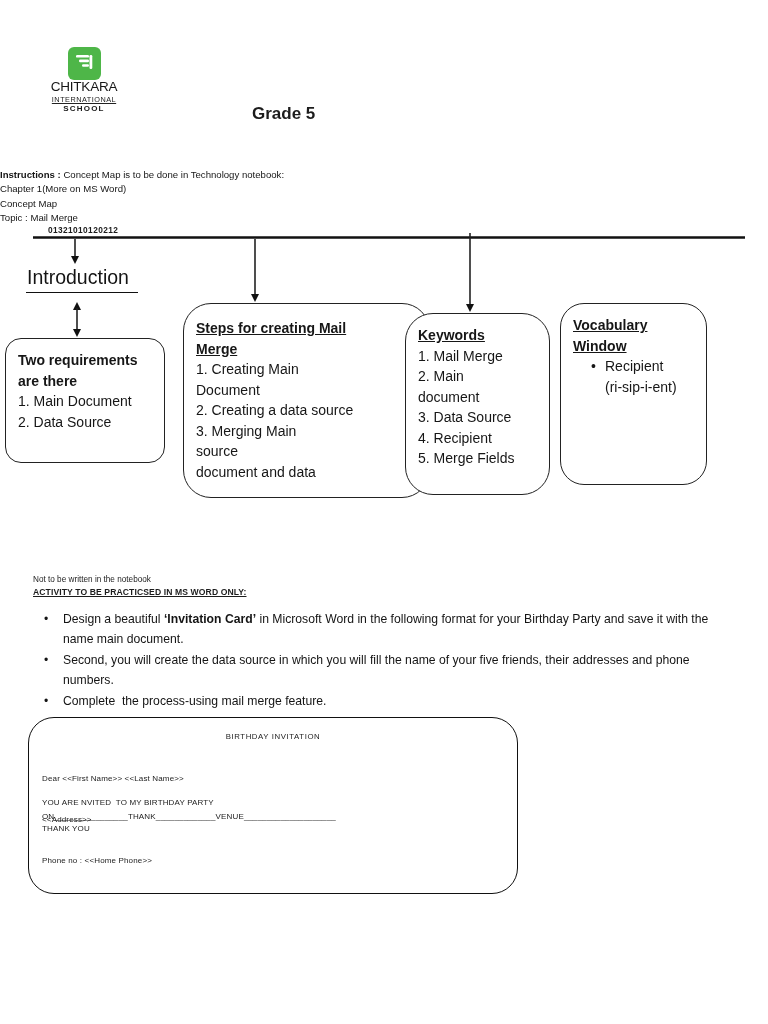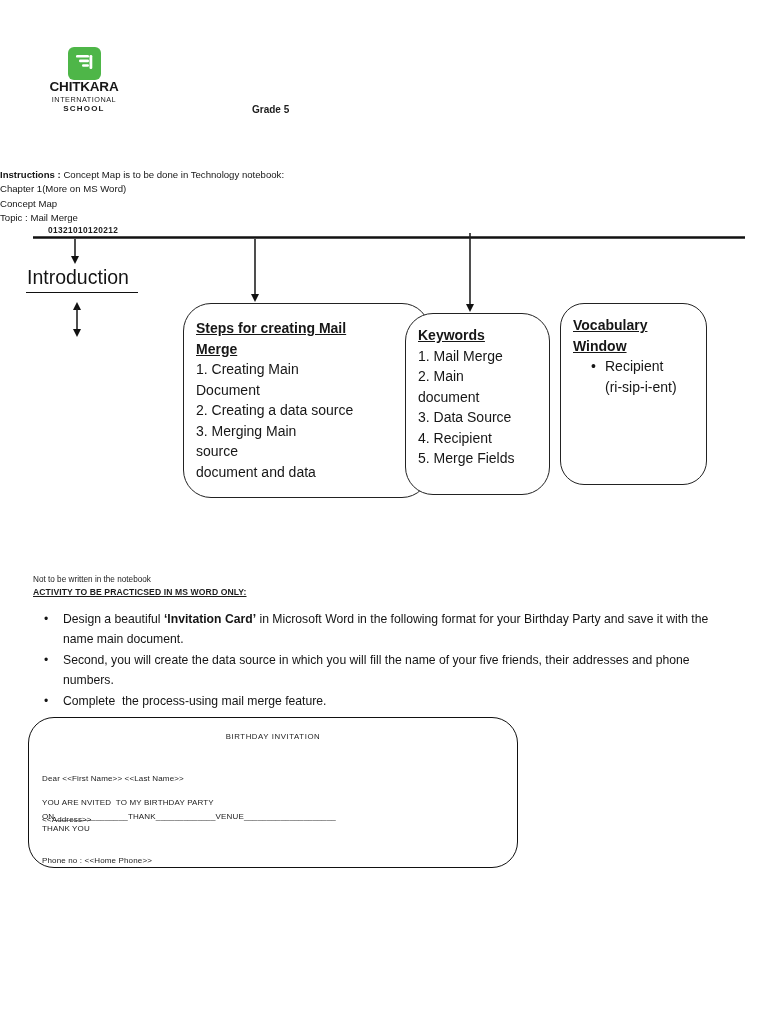--- a/index.html
+++ b/index.html
@@ -9,25 +9,25 @@
     background:#ffffff;
     font-family:"Liberation Sans", sans-serif;
     color:#1c1c1c;
     overflow:hidden;
   }
   .abs{position:absolute;}
   .pre{white-space:pre-wrap;}
 
   
   .logo-text{width:96px;text-align:center;line-height:1;}
-  .logo-name{font-size:13.5px;font-weight:bold;letter-spacing:-0.2px;color:#171717;}
-  .logo-sub1{font-size:7.3px;letter-spacing:0.5px;margin-top:2.5px;color:#222;}
+  .logo-name{font-size:13.5px;font-weight:normal;letter-spacing:-0.2px;color:#171717;}
+  .logo-sub1{font-size:7.3px;letter-spacing:0.5px;margin-top:2.5px;color:#222;text-decoration:underline;}
   .logo-sub2{font-size:8px;font-weight:bold;letter-spacing:1.2px;margin-top:2px;color:#171717;}
 
-  .grade{font-size:10px;font-weight:bold;}
+  .grade{font-size:17px;font-weight:bold;}
 
   .instructions{width:762px;font-size:9.6px;line-height:14.4px;color:#161616;}
   .instructions b{font-weight:bold;}
 
   .student-id{font-size:8.3px;font-weight:bold;letter-spacing:0.4px;}
 
   .intro{
     font-size:19.5px;color:#141414;
     border-bottom:1.7px solid #111;
     padding:0 9px 3px 1px;
@@ -118,20 +118,30 @@
     <div>Concept Map</div>
     <div>Topic : Mail Merge</div>
   </div>
 
   <div class="abs student-id" style="left:32px;top:225px;padding-left:16px;">01321010120212</div>
 
   <div class="abs" style="left:26px;top:266px;">
     <span class="intro">Introduction</span>
   </div>
 
+  <div class="abs cbox box-pad" style="left:5px;top:338px;width:160px;height:125px;border-radius:16px;">
+    <div class="title">
+        <div>Two requirements</div>
+        <div>are there</div>
+      </div>
+    <div>
+        <div>1. Main Document</div>
+        <div>2. Data Source</div>
+      </div>
+  </div>
 
   <div class="abs cbox u-title" style="left:183px;top:303px;width:247px;height:195px;border-radius:28px;padding:14px 12px;">
     <div class="title">
         <div>Steps for creating Mail</div>
         <div>Merge</div>
       </div>
     <div>
         <div>1. Creating Main</div>
         <div>Document</div>
         <div>2. Creating a data source</div>
@@ -180,21 +190,21 @@
     <div class="bullet-row">
       <span class="bullet-glyph">•</span>
       <div class="bullet-text pre">Second, you will create the data source in which you will fill the name of your five friends, their addresses and phone numbers.</div>
     </div>
     <div class="bullet-row">
       <span class="bullet-glyph">•</span>
       <div class="bullet-text pre">Complete  the process-using mail merge feature.</div>
     </div>
   </div>
 
-  <div class="abs card" style="left:28px;top:717px;width:490px;height:151px;">
+  <div class="abs card" style="left:28px;top:717px;width:490px;height:177px;">
     <div class="abs card-title" style="left:0;top:12px;width:100%;">BIRTHDAY INVITATION</div>
     <div class="abs pre" style="left:13px;top:26px;">
       <div>Dear &lt;&lt;First Name&gt;&gt; &lt;&lt;Last Name&gt;&gt;</div>
       <div>&lt;&lt;Address&gt;&gt;</div>
       <div>Phone no : &lt;&lt;Home Phone&gt;&gt;</div>
     </div>
     <div class="abs pre" style="left:13px;top:78px;width:466px;"><span>YOU ARE NVITED  TO MY BIRTHDAY PARTY ON</span><span>________________</span><span>THANK</span><span>_____________</span><span>VENUE</span><span>____________________</span></div>
     <div class="abs" style="left:13px;top:104px;">THANK YOU</div>
   </div>
 

